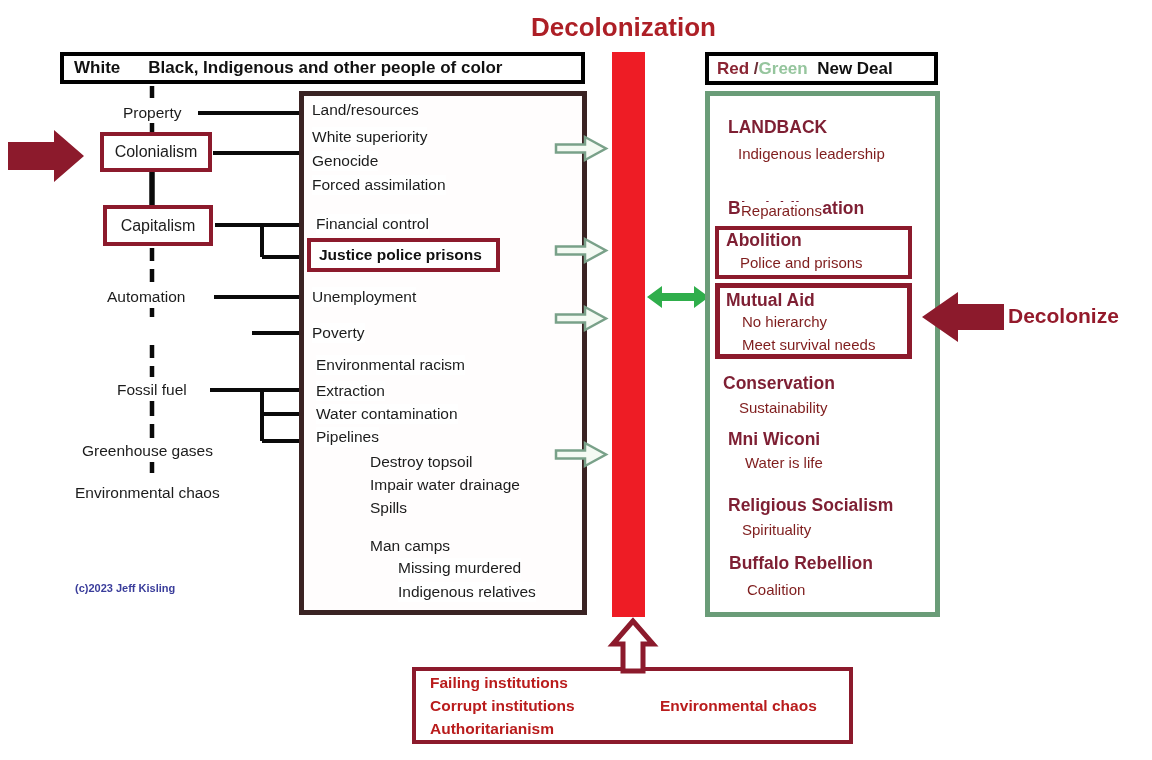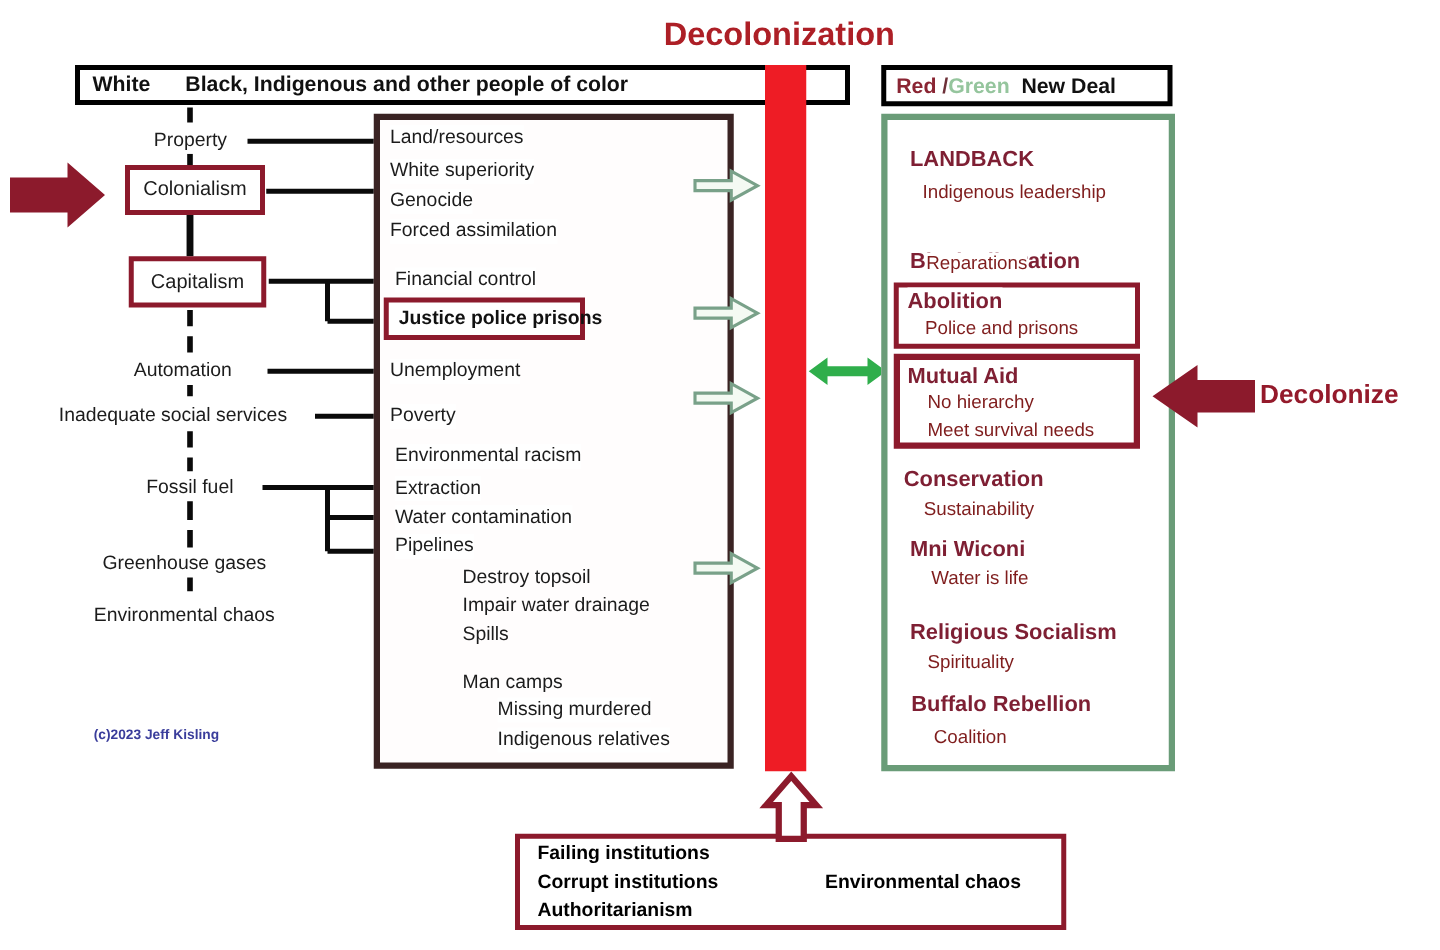--- a/index.html
+++ b/index.html
@@ -9,40 +9,40 @@
   }
   .abs{position:absolute;}
   .lbl{position:absolute;font-size:15.5px;color:#1c1c1c;white-space:nowrap;line-height:20px;background:#fff;}
   .title{position:absolute;left:531px;top:12px;font-size:26px;font-weight:bold;color:#AD1F26;white-space:nowrap;}
   .hdr-box{position:absolute;box-sizing:border-box;border:4px solid #000;background:#fff;display:flex;align-items:center;}
   .hdr-text{font-size:17px;font-weight:bold;color:#111;white-space:pre;}
   .node-box{position:absolute;box-sizing:border-box;border:4px solid #8C1A2C;background:#fff;display:flex;align-items:center;justify-content:center;}
   .node-box span{font-size:16px;color:#1c1c1c;white-space:nowrap;}
   .mid-box{position:absolute;left:299px;top:91px;width:288px;height:524px;box-sizing:border-box;border:5px solid #3A2323;background:#FFFDFD;}
   .green-box{position:absolute;left:705px;top:91px;width:235px;height:526px;box-sizing:border-box;border:5px solid #6A9C78;background:#fff;}
-  .justice-box{position:absolute;left:307px;top:238px;width:161px;height:34px;box-sizing:border-box;border:4px solid #8C1A2C;background:#fff;display:flex;align-items:center;}
+  .justice-box{position:absolute;left:307px;top:238px;width:193px;height:34px;box-sizing:border-box;border:4px solid #8C1A2C;background:#fff;display:flex;align-items:center;}
   .justice-box span{font-size:15.5px;font-weight:bold;color:#111;padding-left:8px;white-space:nowrap;}
   .r-head{position:absolute;font-size:17.5px;font-weight:bold;color:#7E1F33;white-space:nowrap;background:#fff;}
   .r-sub{position:absolute;font-size:15px;color:#7f1d1d;white-space:nowrap;background:#fff;}
   .r-nodebox{position:absolute;box-sizing:border-box;background:#fff;}
   .red-bar{position:absolute;left:612px;top:52px;width:33px;height:565px;background:#EE1C25;}
   .bottom-box{position:absolute;left:412px;top:667px;width:441px;height:77px;box-sizing:border-box;border:4px solid #8C1A2C;background:#fff;}
-  .bb-item{position:absolute;font-size:15.5px;font-weight:bold;color:#000000;white-space:nowrap;}
+  .bb-item{position:absolute;font-size:15.5px;font-weight:bold;color:#b91c1c;white-space:nowrap;}
   .decolonize-lbl{position:absolute;left:1008px;top:304px;font-size:21px;font-weight:bold;color:#941A2B;white-space:nowrap;}
   .copyright{position:absolute;left:75px;top:582px;font-size:11px;font-weight:bold;color:#3A3D9B;white-space:nowrap;}
   svg.icon{position:absolute;overflow:visible;}
 </style>
 </head>
 <body>
 
 <div id="canvas">
 
   <div class="title">Decolonization</div>
 
-  <div class="hdr-box" style="left:60px;top:52px;width:620px;height:32px;">
+  <div class="hdr-box" style="left:60px;top:52px;width:525px;height:32px;">
     <span class="hdr-text" style="margin-left:10px;">White</span>
     <span class="hdr-text" style="margin-left:28px;">Black, Indigenous and other people of color</span>
   </div>
 
   <div class="hdr-box" style="left:705px;top:52px;width:233px;height:33px;">
     <span class="hdr-text" style="margin-left:8px;color:#8A2533;">Red</span>
     <span class="hdr-text" style="color:#6d3038;"> /</span>
     <span class="hdr-text" style="color:#95C59D;">Green</span>
     <span class="hdr-text">  New Deal</span>
   </div>
@@ -84,21 +84,20 @@
   </svg>
 
   <div class="lbl" style="left:123px;top:103px;">Property</div>
   <div class="node-box" style="left:100px;top:132px;width:112px;height:40px;">
     <span>Colonialism</span>
   </div>
   <div class="node-box" style="left:103px;top:205px;width:110px;height:41px;">
     <span>Capitalism</span>
   </div>
   <div class="lbl" style="left:107px;top:287px;">Automation</div>
-  <div class="lbl" style="left:47px;top:323px;">Inadequate social services</div>
   <div class="lbl" style="left:117px;top:380px;">Fossil fuel</div>
   <div class="lbl" style="left:82px;top:441px;">Greenhouse gases</div>
   <div class="lbl" style="left:75px;top:483px;">Environmental chaos</div>
   <div class="copyright">(c)2023 Jeff Kisling</div>
 
   <div class="mid-box"></div>
   <div class="lbl" style="left:312px;top:100px;">Land/resources</div>
   <div class="lbl" style="left:312px;top:127px;">White superiority</div>
   <div class="lbl" style="left:312px;top:151px;">Genocide</div>
   <div class="lbl" style="left:312px;top:175px;">Forced assimilation</div>

